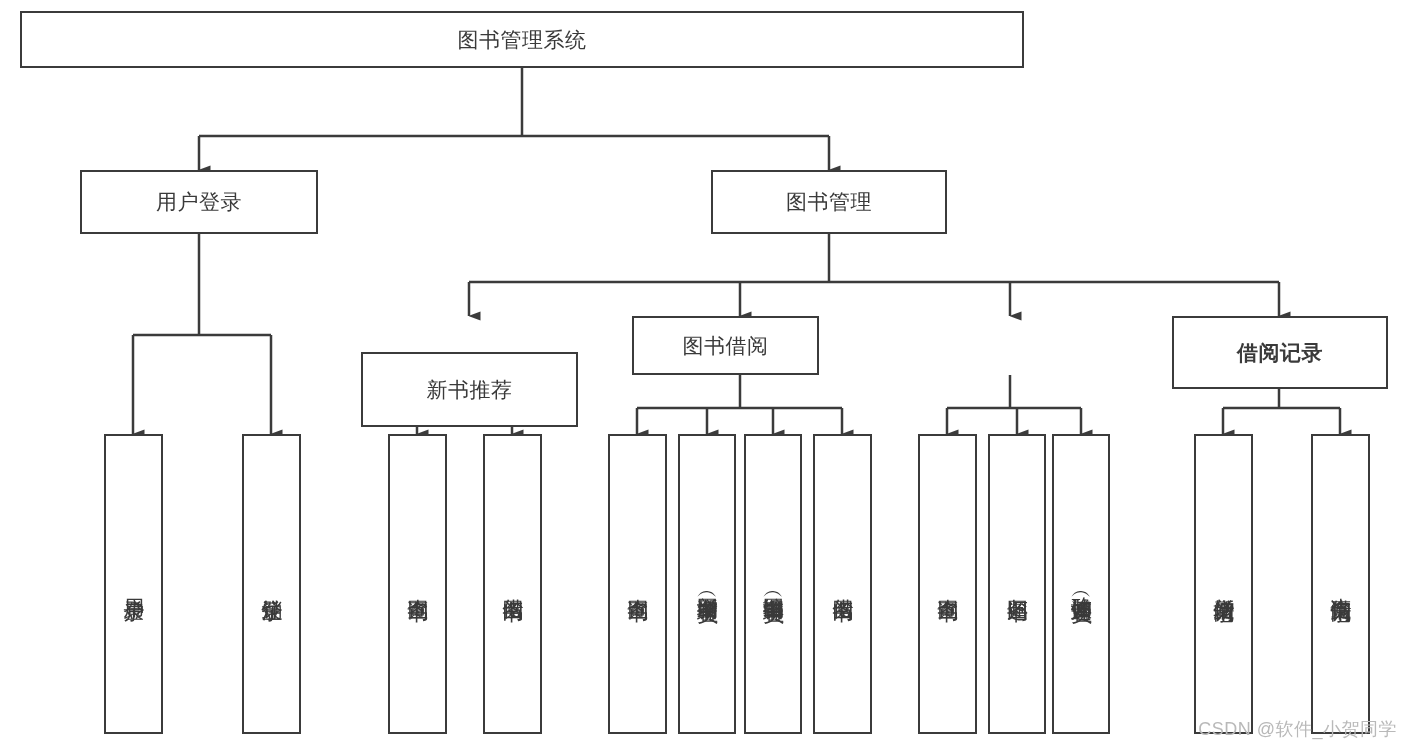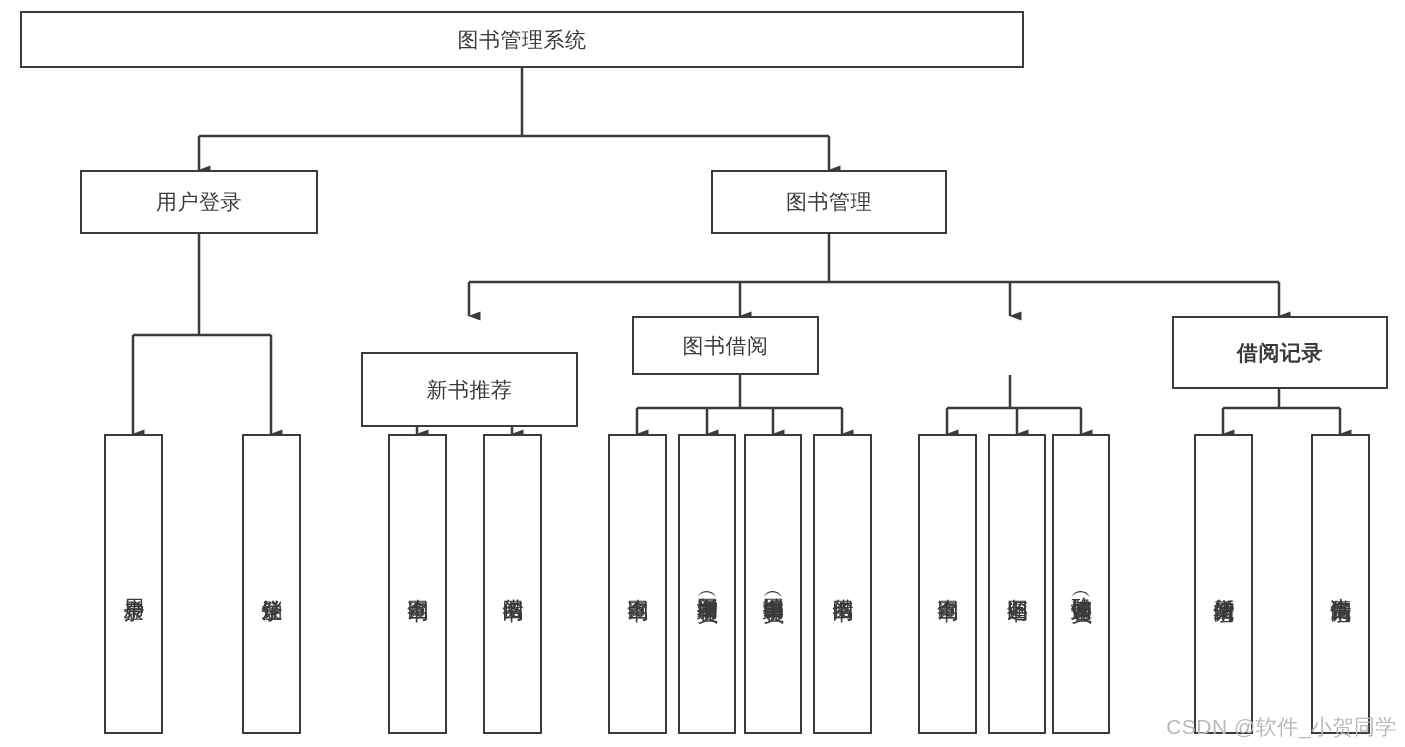--- a/index.html
+++ b/index.html
@@ -52,21 +52,21 @@
     letter-spacing: 1px;
     writing-mode: vertical-rl;
     text-orientation: upright;
     white-space: nowrap;
     text-align: center;
   }
   .watermark {
     position: absolute;
     right: 8px;
     bottom: 6px;
-    font-size: 21px;
+    font-size: 18px;
     color: #b9b9b9;
     white-space: nowrap;
     letter-spacing: 0.5px;
     text-align: center;
   }
 </style>
 </head>
 <body>
 
 <div id="diagram-root">

